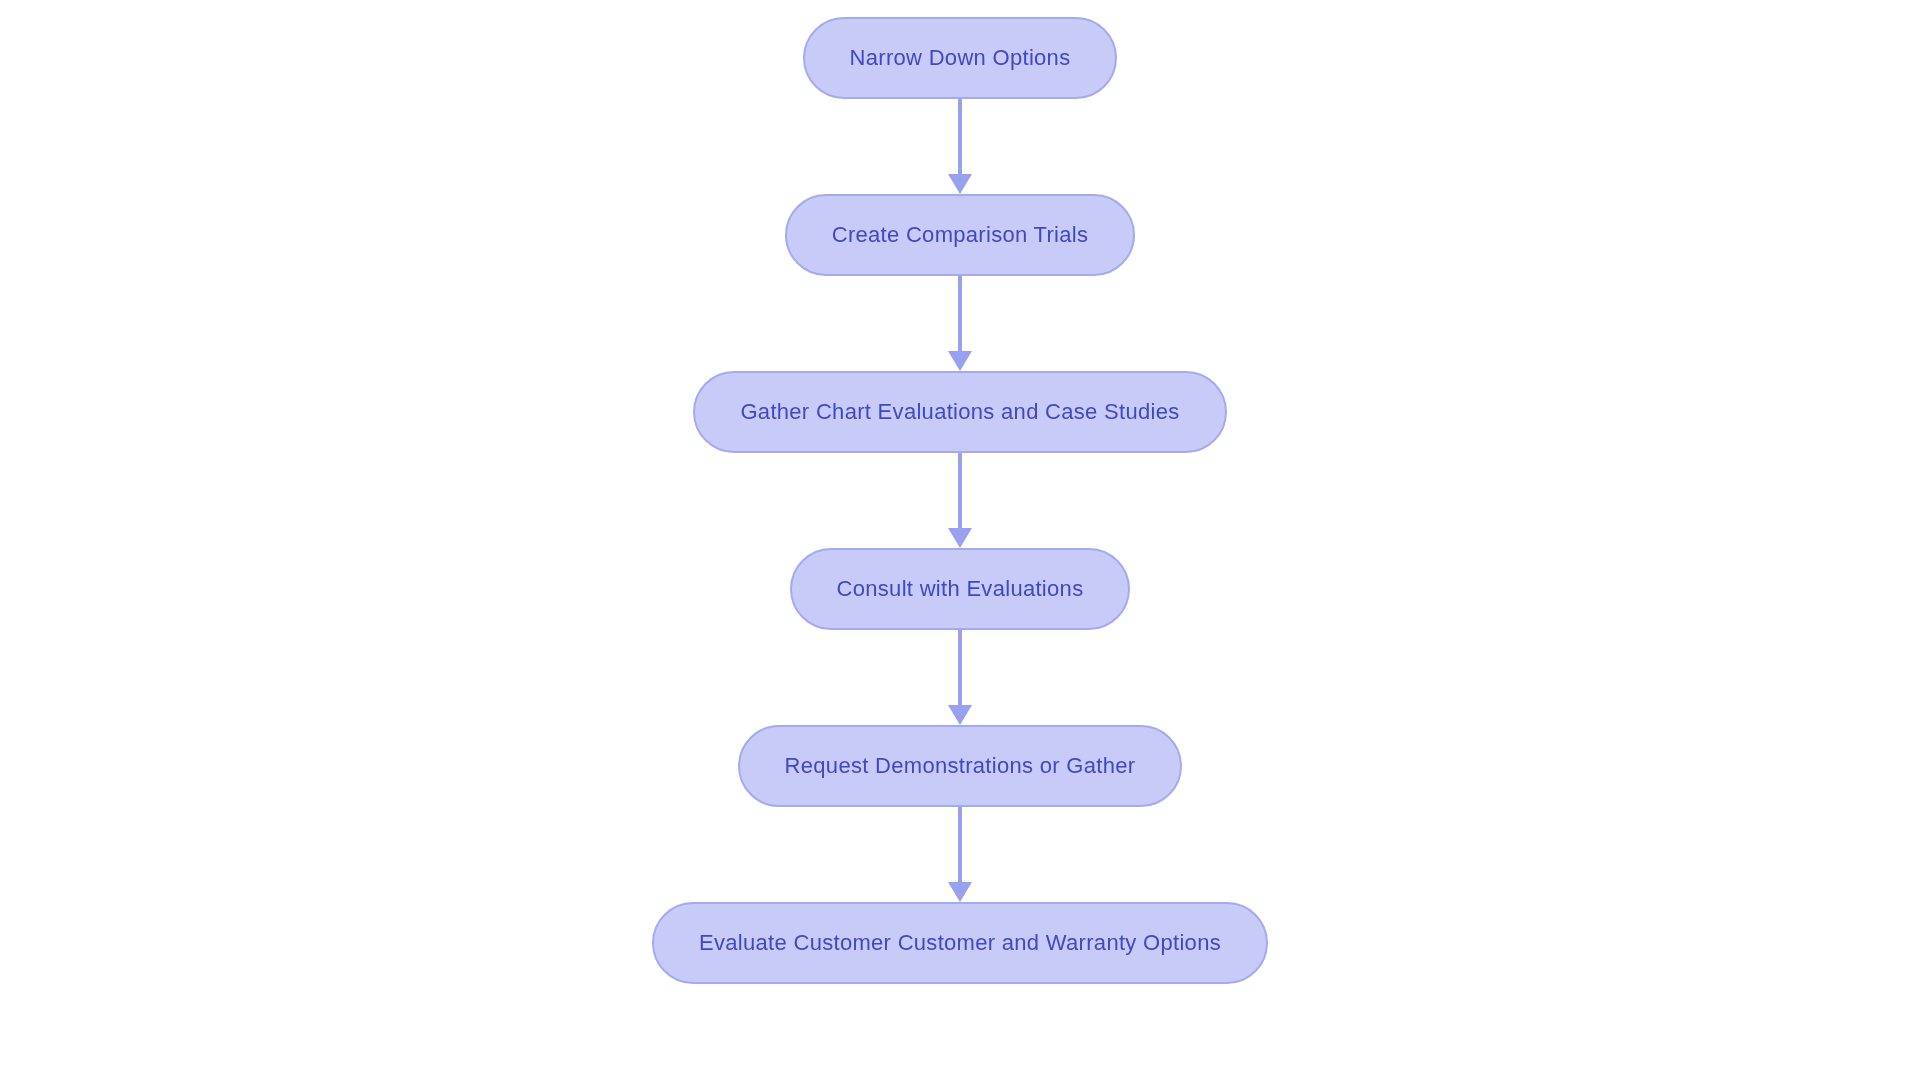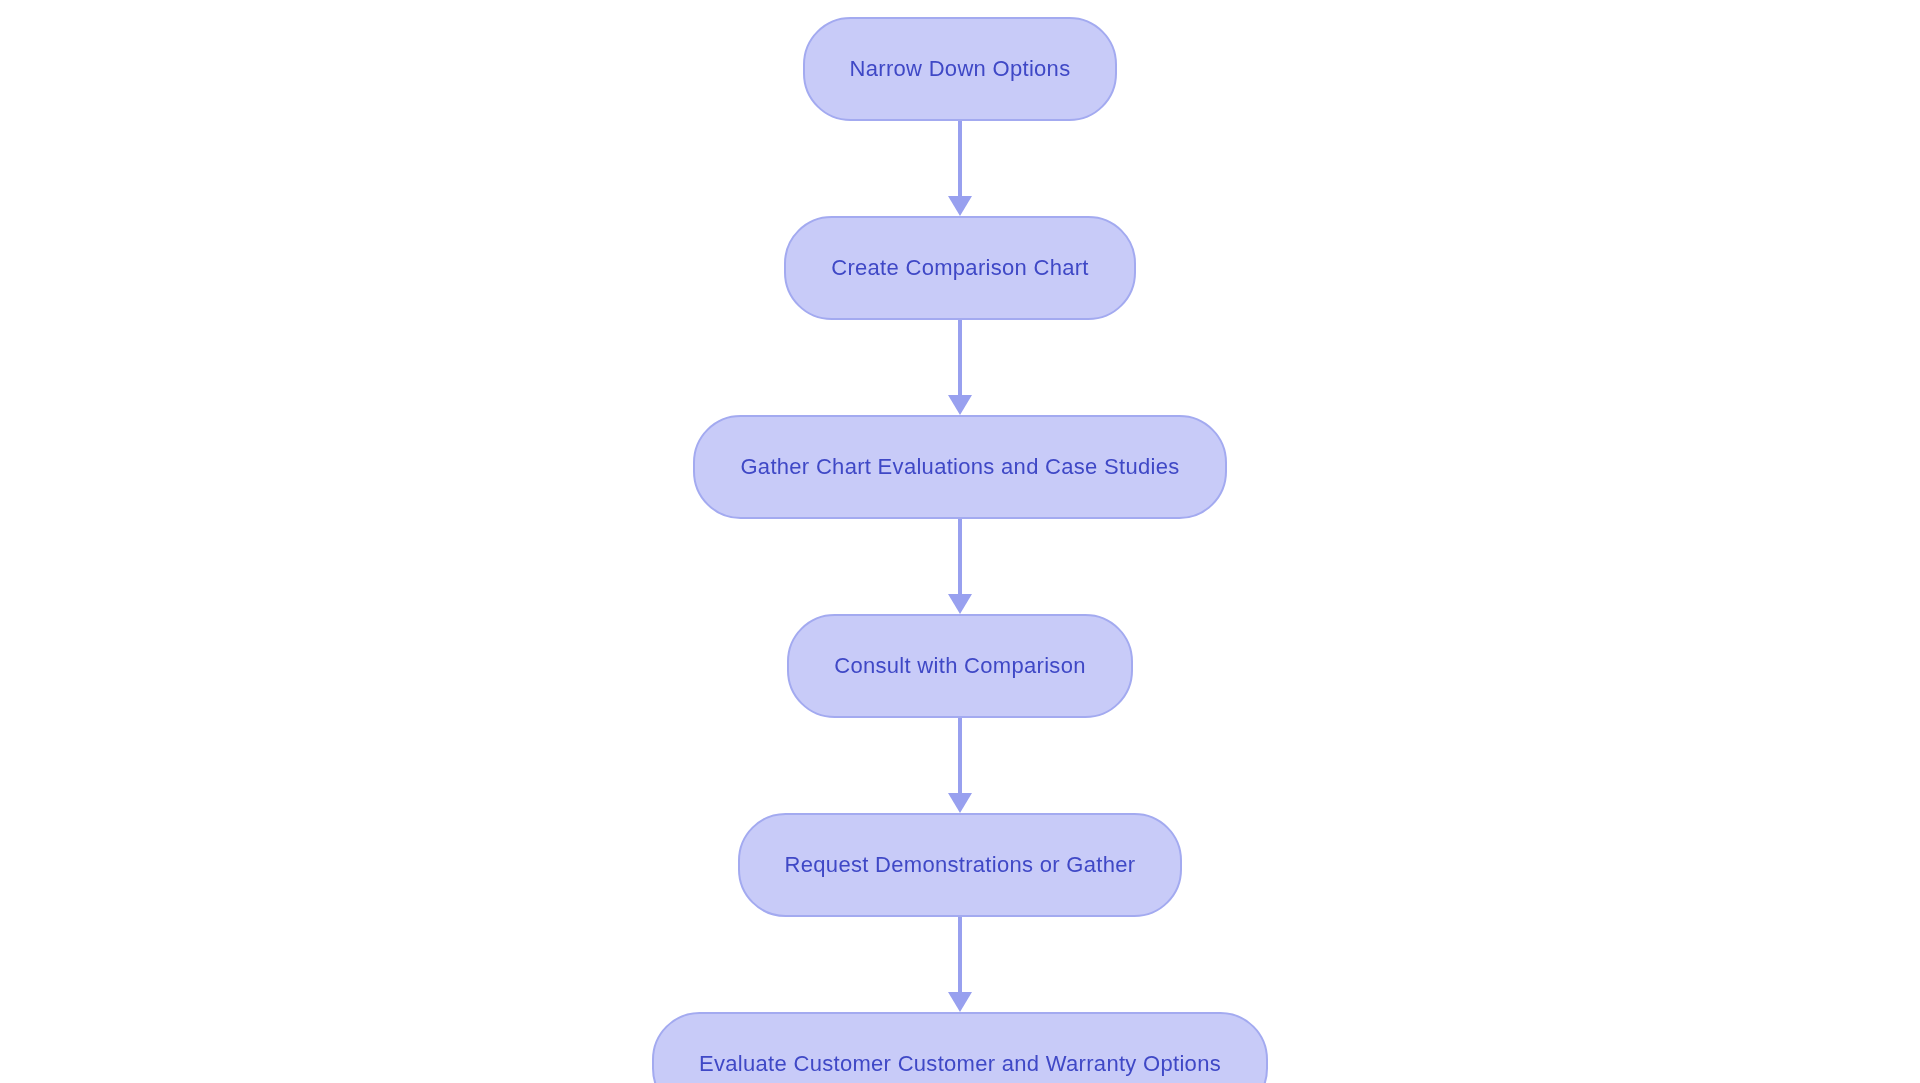--- a/index.html
+++ b/index.html
@@ -17,21 +17,21 @@
     width: 100%;
     height: 100%;
     display: flex;
     flex-direction: column;
     align-items: center;
     padding-top: 17px;
     box-sizing: border-box;
   }
   .node {
     flex: 0 0 auto;
-    height: 104px;
+    height: 82px;
     border-radius: 47.5px;
     background: #c8cbf8;
     border: 2px solid #a3aaf0;
     display: flex;
     align-items: center;
     justify-content: center;
     padding: 0 45px;
     box-sizing: border-box;
   }
   .node-label {
@@ -70,39 +70,39 @@
   <div class="node">
     <span class="node-label">Narrow Down Options</span>
   </div>
 
   <div class="connector">
     <div class="arrow-line"></div>
     <div class="arrow-head"></div>
   </div>
 
   <div class="node">
-    <span class="node-label">Create Comparison Chart</span>
+    <span class="node-label">Create Comparison Trials</span>
   </div>
 
   <div class="connector">
     <div class="arrow-line"></div>
     <div class="arrow-head"></div>
   </div>
 
   <div class="node">
     <span class="node-label">Gather Chart Evaluations and Case Studies</span>
   </div>
 
   <div class="connector">
     <div class="arrow-line"></div>
     <div class="arrow-head"></div>
   </div>
 
   <div class="node">
-    <span class="node-label">Consult with Comparison</span>
+    <span class="node-label">Consult with Evaluations</span>
   </div>
 
   <div class="connector">
     <div class="arrow-line"></div>
     <div class="arrow-head"></div>
   </div>
 
   <div class="node">
     <span class="node-label">Request Demonstrations or Gather</span>
   </div>

